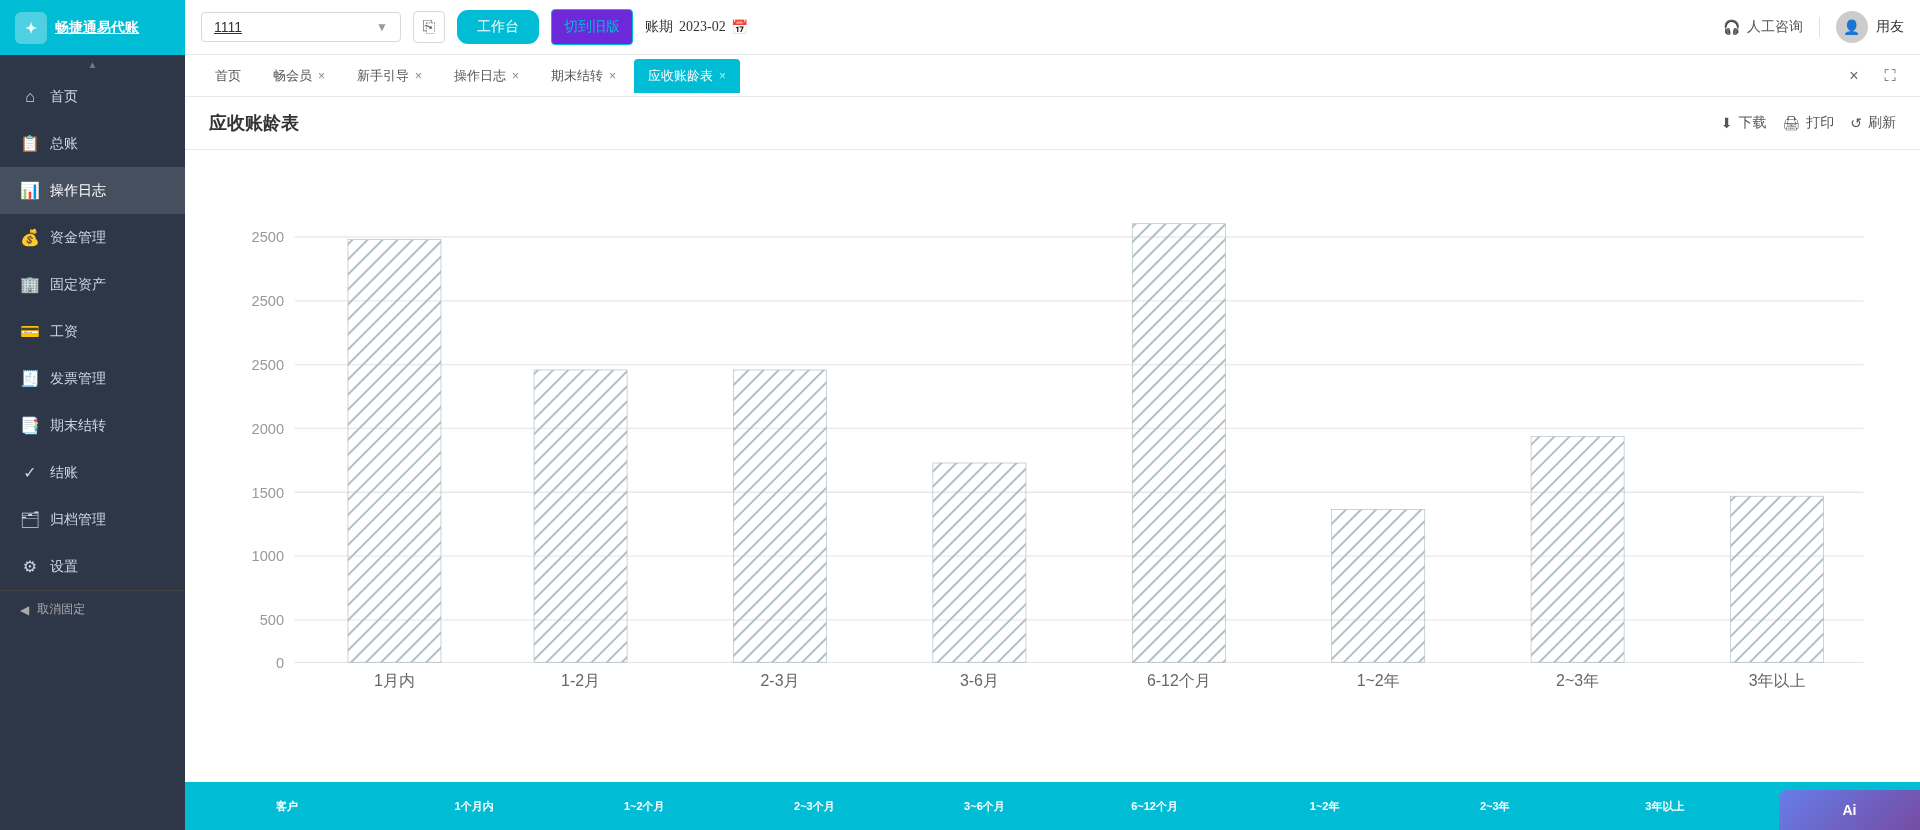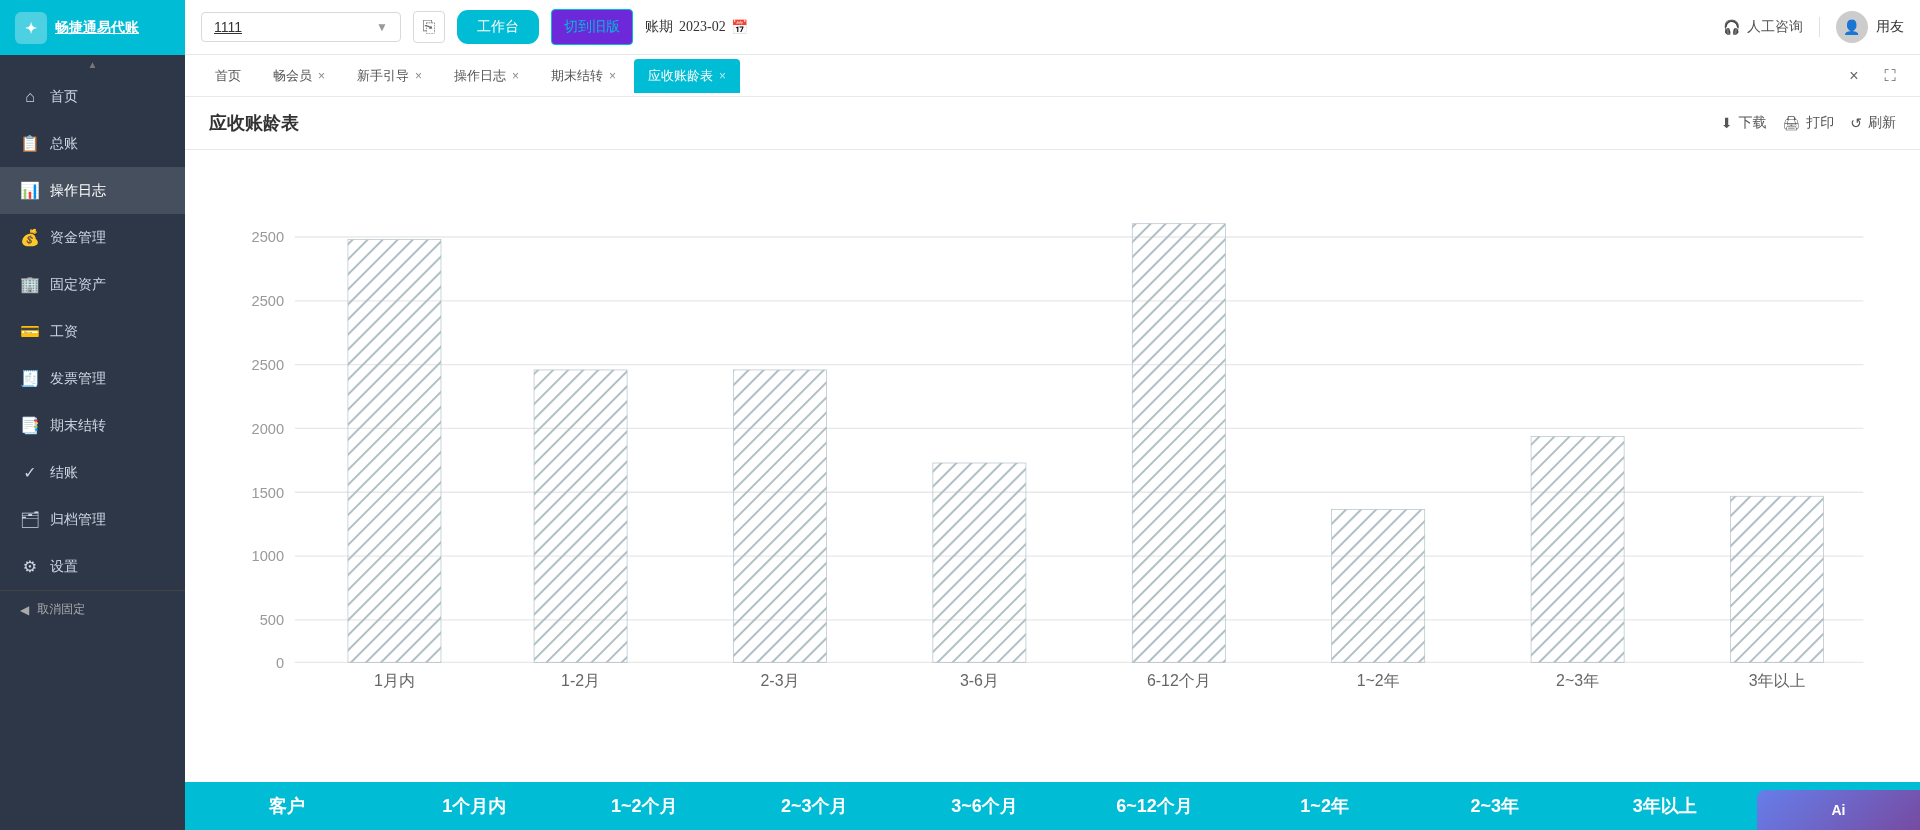--- a/index.html
+++ b/index.html
@@ -267,31 +267,31 @@
       background: #00bcd4;
       height: 48px;
       display: flex;
       align-items: center;
       flex-shrink: 0;
     }
     .table-col {
       flex: 1;
       text-align: center;
       color: white;
-      font-size: 18px;
+      font-size: 11px;
       font-weight: bold;
     }
     .table-col.client { flex: 1.2; }
 
     
     .ai-bubble {
       position: fixed;
       bottom: 0;
       right: 0;
-      width: 163px;
+      width: 141px;
       height: 40px;
       background: linear-gradient(135deg, #667eea 0%, #764ba2 100%);
       display: flex;
       align-items: center;
       justify-content: center;
       color: white;
       font-size: 14px;
       font-weight: bold;
       cursor: pointer;
       border-radius: 8px 0 0 0;

